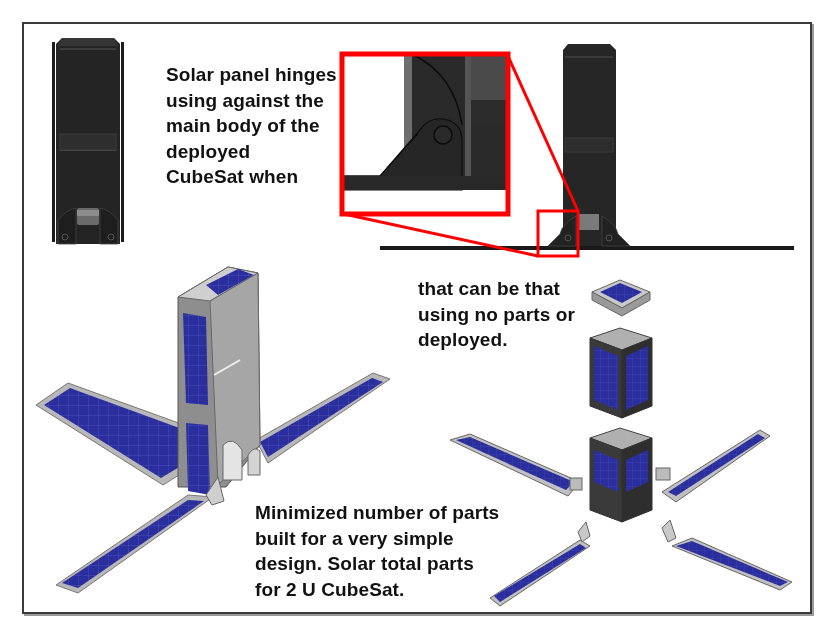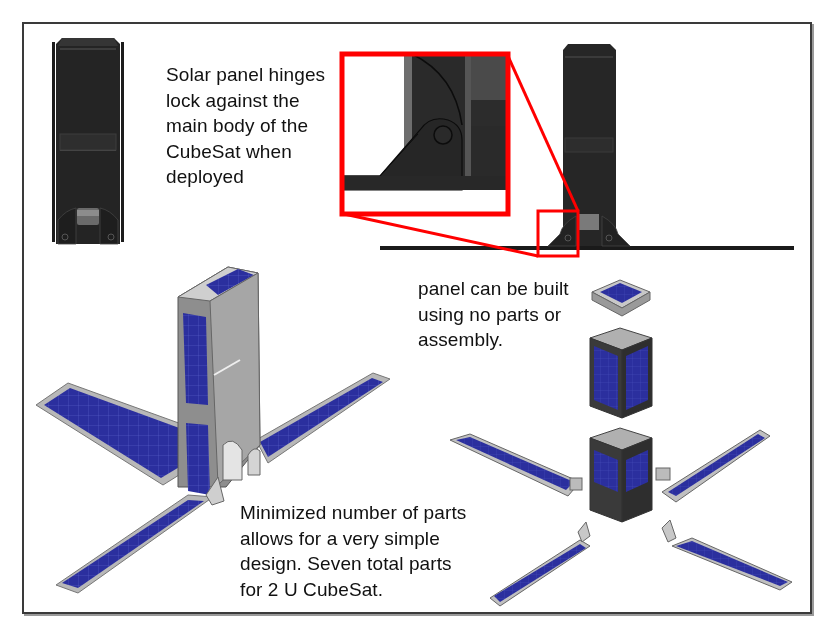--- a/index.html
+++ b/index.html
@@ -1,21 +1,21 @@
 <!DOCTYPE html>
 <html><head>
 <meta charset="utf-8">
 <style>
   html, body { margin: 0; padding: 0; background: #ffffff; }
   body { width: 830px; height: 640px; position: relative; overflow: hidden;
          font-family: "Liberation Sans", "DejaVu Sans", sans-serif; }
   .frame { position: absolute; left: 22px; top: 22px; width: 786px; height: 588px;
            border: 2px solid #3a3a3a; box-shadow: 2px 2px 0 #9a9a9a; background: #fff; }
   .caption { position: absolute; color: #111; font-size: 19px; line-height: 25.5px;
-             font-family: "Liberation Sans", "DejaVu Sans", sans-serif; letter-spacing: 0.1px; }
+             font-family: "Liberation Sans", "DejaVu Sans", sans-serif; letter-spacing: 0.1px; font-weight: bold; }
   .caption span { display: block; white-space: nowrap; }
   svg { position: absolute; overflow: visible; }
 </style>
 </head>
 <body>
 
 <div class="frame"></div>
 
 <svg style="left:52px;top:38px" width="72" height="210" viewBox="0 0 72 210">
   <rect x="0" y="4" width="3" height="200" fill="#1c1c1c"></rect>
@@ -28,24 +28,24 @@
   <rect x="25" y="170" width="22" height="17" rx="2" fill="#6a6a6a"></rect>
   <rect x="25" y="172" width="22" height="6" fill="#8c8c8c"></rect>
   <path d="M6 182 Q14 172 24 170 V206 H6 Z" fill="#1e1e1e" stroke="#444" stroke-width="0.8"></path>
   <path d="M66 182 Q58 172 48 170 V206 H66 Z" fill="#1e1e1e" stroke="#444" stroke-width="0.8"></path>
   <circle cx="13" cy="199" r="3" fill="none" stroke="#555" stroke-width="1"></circle>
   <circle cx="59" cy="199" r="3" fill="none" stroke="#555" stroke-width="1"></circle>
 </svg>
 
 <div class="caption" style="left:166px;top:62px">
   <span>Solar panel hinges</span>
-  <span>lock against the</span>
+  <span>using against the</span>
   <span>main body of the</span>
+  <span>deployed</span>
   <span>CubeSat when</span>
-  <span>deployed</span>
 </div>
 
 <svg style="left:0;top:0" width="830" height="640" viewBox="0 0 830 640">
 
   <rect x="380" y="246" width="414" height="4" fill="#1a1a1a"></rect>
 
   <path d="M563 50 L568 44 H610 L616 50 V246 H563 Z" fill="#262626"></path>
   <rect x="565" y="56" width="48" height="2" fill="#3a3a3a"></rect>
   <rect x="565" y="138" width="48" height="14" fill="#2d2d2d" stroke="#3a3a3a" stroke-width="1"></rect>
   <rect x="579" y="214" width="20" height="16" fill="#7a7a7a"></rect>
@@ -97,23 +97,23 @@
   <path d="M182 46 L230 18 L232 190 L190 230 Z" fill="#a6a6a6" stroke="#666" stroke-width="1"></path>
   <path d="M155 58 L178 62 L180 150 L158 148 Z" fill="url(#cells)"></path>
   <path d="M158 168 L180 170 L182 240 L160 236 Z" fill="url(#cells)"></path>
   <path d="M186 120 L212 105" stroke="#eee" stroke-width="2"></path>
   <path d="M195 190 Q205 180 214 195 V225 H195 Z" fill="#e4e4e4" stroke="#666"></path>
   <path d="M220 200 Q226 190 232 196 V220 H220 Z" fill="#d4d4d4" stroke="#666"></path>
   <path d="M178 240 L190 222 L196 246 L184 250 Z" fill="#cfcfcf" stroke="#666"></path>
 </svg>
 
 <div class="caption" style="left:418px;top:276px">
-  <span>panel can be built</span>
+  <span>that can be that</span>
   <span>using no parts or</span>
-  <span>assembly.</span>
+  <span>deployed.</span>
 </div>
 
 <svg style="left:440px;top:270px" width="370" height="340" viewBox="0 0 370 340">
   <defs>
     <pattern id="cells2" width="8" height="8" patternUnits="userSpaceOnUse">
       <rect width="8" height="8" fill="#2b2f9e"></rect>
       <path d="M0 0 H8 M0 0 V8" stroke="#4b52c0" stroke-width="0.5"></path>
     </pattern>
   </defs>
 
@@ -143,18 +143,18 @@
 
   <path d="M50 328 L140 270 L150 276 L60 336 Z" fill="#c0c0c0" stroke="#666"></path>
   <path d="M54 326 L140 274 L146 278 L60 332 Z" fill="url(#cells2)"></path>
   <path d="M138 262 L146 252 L150 266 L142 272 Z" fill="#c8c8c8" stroke="#666"></path>
 
   <path d="M232 276 L252 268 L352 312 L340 320 Z" fill="#c0c0c0" stroke="#666"></path>
   <path d="M236 276 L252 271 L348 312 L340 316 Z" fill="url(#cells2)"></path>
   <path d="M222 258 L230 250 L236 268 L228 272 Z" fill="#c8c8c8" stroke="#666"></path>
 </svg>
 
-<div class="caption" style="left:240px;top:500px">
+<div class="caption" style="left:255px;top:500px">
   <span>Minimized number of parts</span>
-  <span>allows for a very simple</span>
-  <span>design. Seven total parts</span>
+  <span>built for a very simple</span>
+  <span>design. Solar total parts</span>
   <span>for 2 U CubeSat.</span>
 </div>
 
 </body></html>

